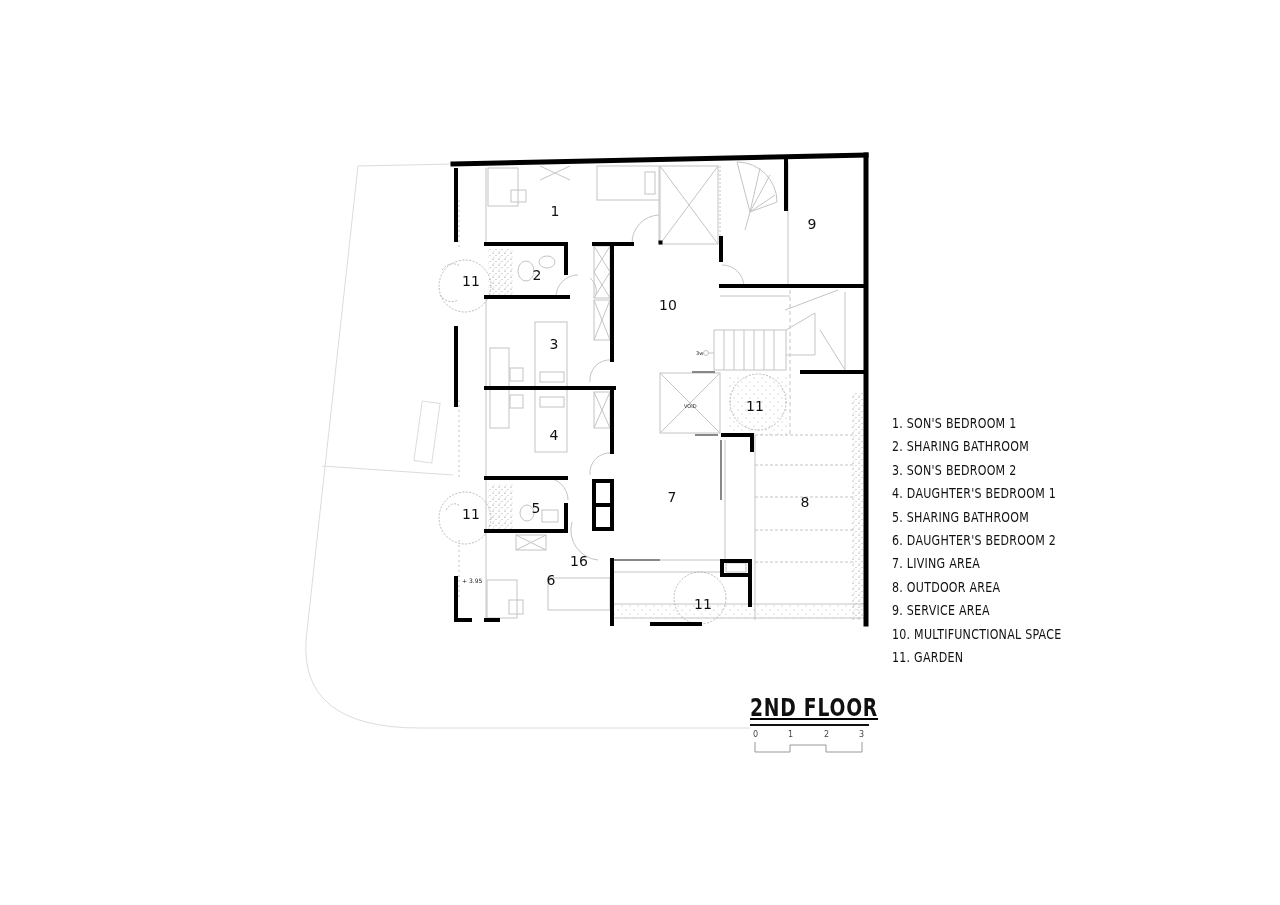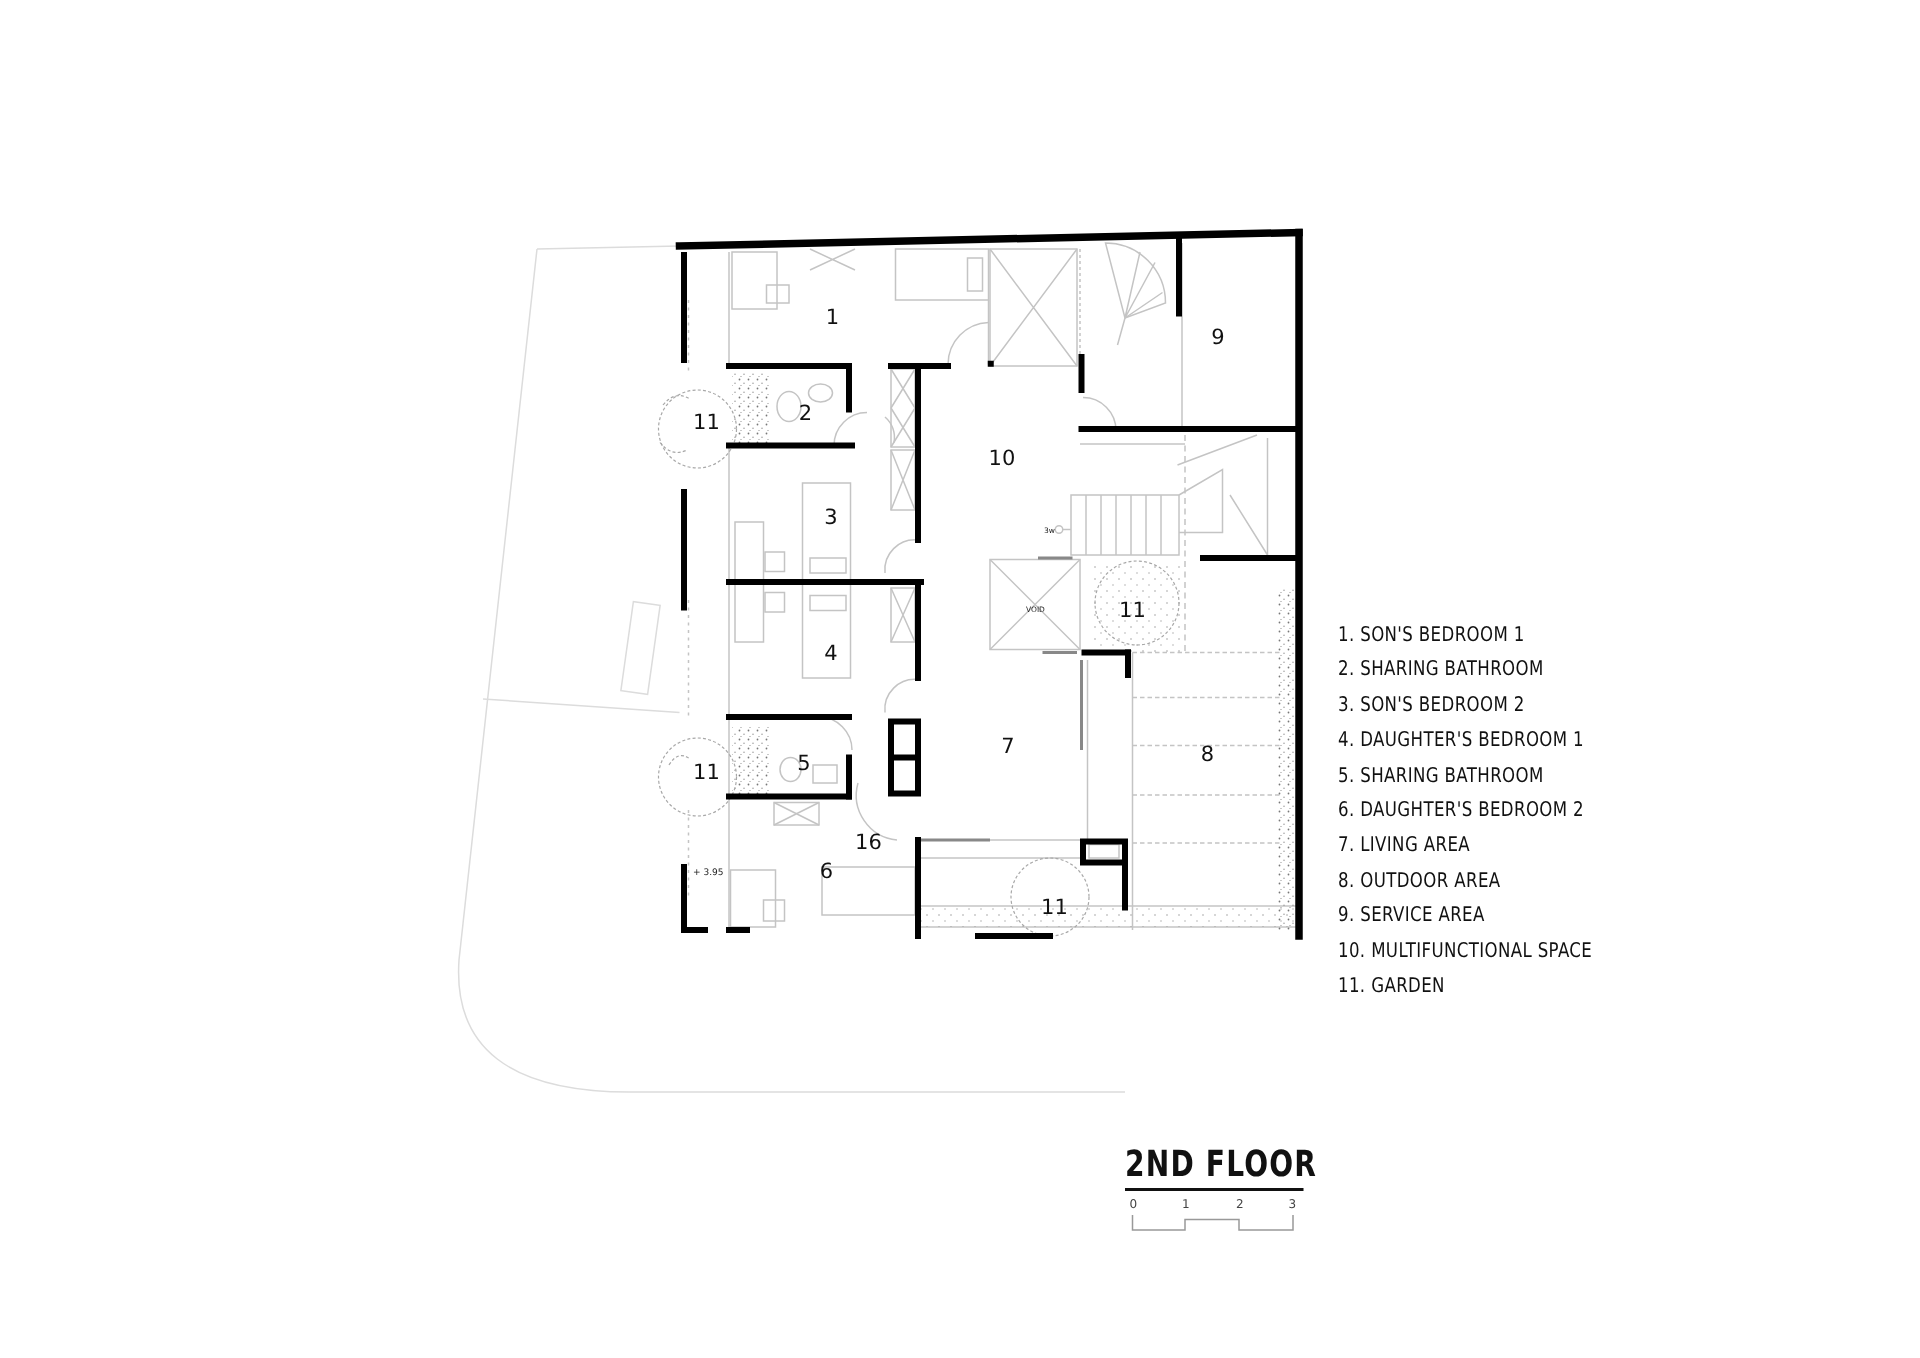--- a/index.html
+++ b/index.html
@@ -2,21 +2,21 @@
 <html><head>
 <meta charset="utf-8">
 <style>
   html, body { margin:0; padding:0; background:#ffffff; }
   body { width:1280px; height:905px; position:relative; overflow:hidden; font-family:"DejaVu Sans Condensed","DejaVu Sans", sans-serif; }
   #plan { position:absolute; left:0; top:0; width:1280px; height:905px; }
   .room-label { font-family:"DejaVu Sans", sans-serif; font-size:14px; fill:#111; text-anchor:middle; transform-box:fill-box; }
   .small-label { font-family:"DejaVu Sans", sans-serif; font-size:5px; fill:#222; }
   #legend { position:absolute; left:880px; top:400px; margin:12px; padding:0; list-style:none; }
   #legend li { font-family:"DejaVu Sans", sans-serif; font-size:13.5px; line-height:23.4px; color:#111; letter-spacing:0.3px; transform:scaleX(0.82); transform-origin:left center; white-space:nowrap; }
-  #title-block { position:absolute; left:750px; top:762px; width:120px; }
+  #title-block { position:absolute; left:750px; top:694px; width:120px;text-decoration:underline; }
   #title-text { font-family:"DejaVu Sans", sans-serif; font-weight:bold; font-size:24px; color:#111; transform:scaleX(0.78); transform-origin:left top; white-space:nowrap; letter-spacing:1px; line-height:28px; }
   #title-rule { position:absolute; left:0; top:30px; width:119px; height:2px; background:#111; }
   .scale-num { position:absolute; top:36px; font-family:"DejaVu Sans", sans-serif; font-size:8px; color:#444; }
 </style>
 </head>
 <body>
 
 <svg id="plan" viewBox="0 0 1280 905" xmlns="http://www.w3.org/2000/svg">
   <defs>
     <pattern id="gravel" width="6" height="6" patternUnits="userSpaceOnUse">

